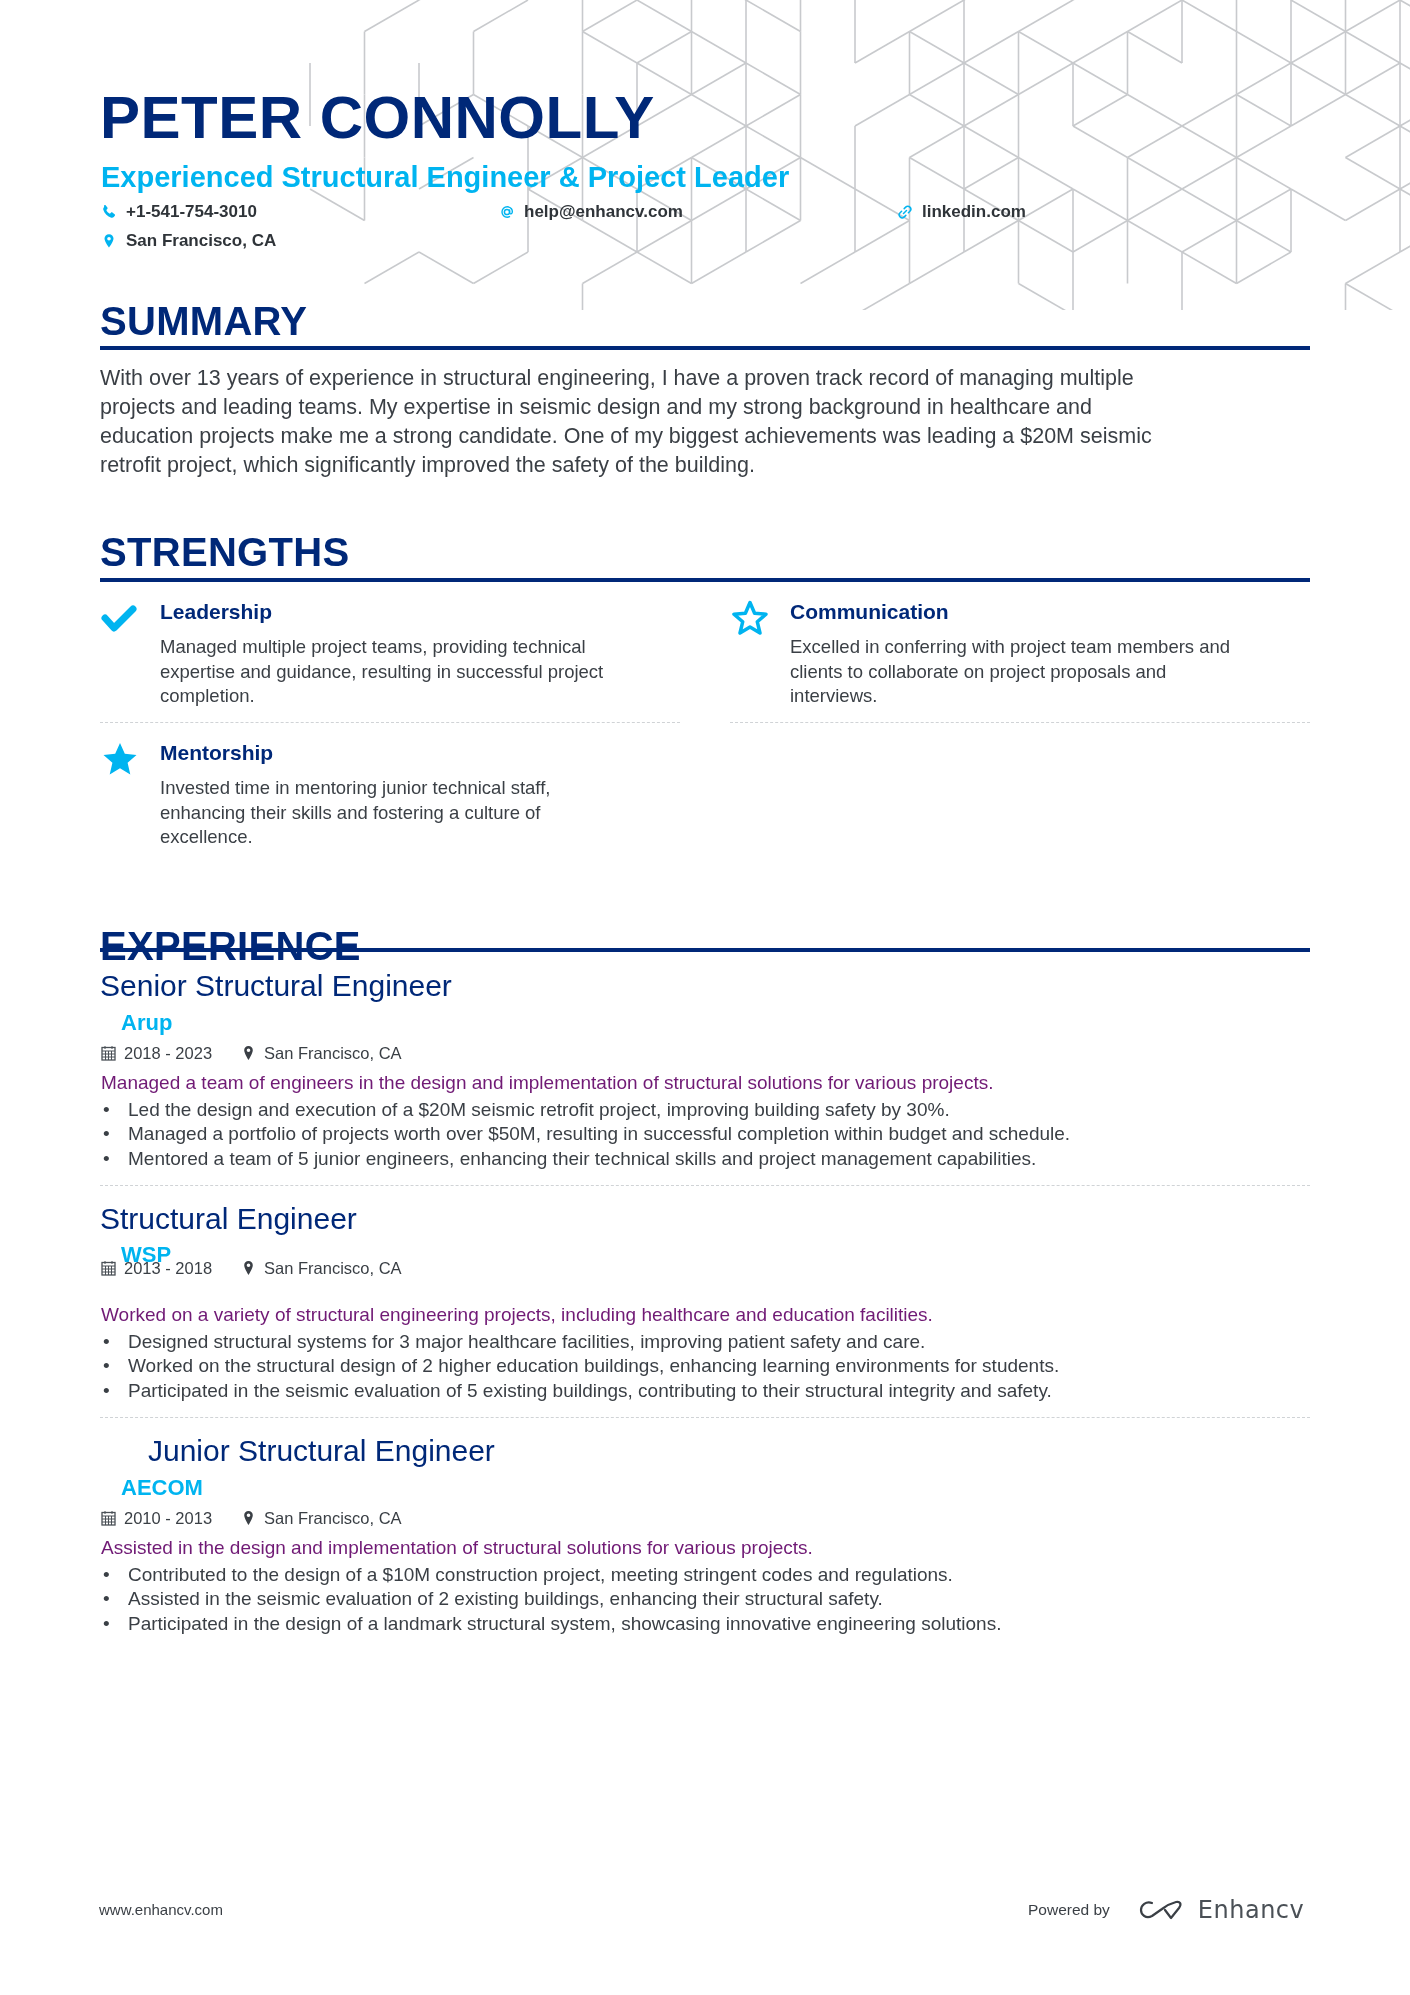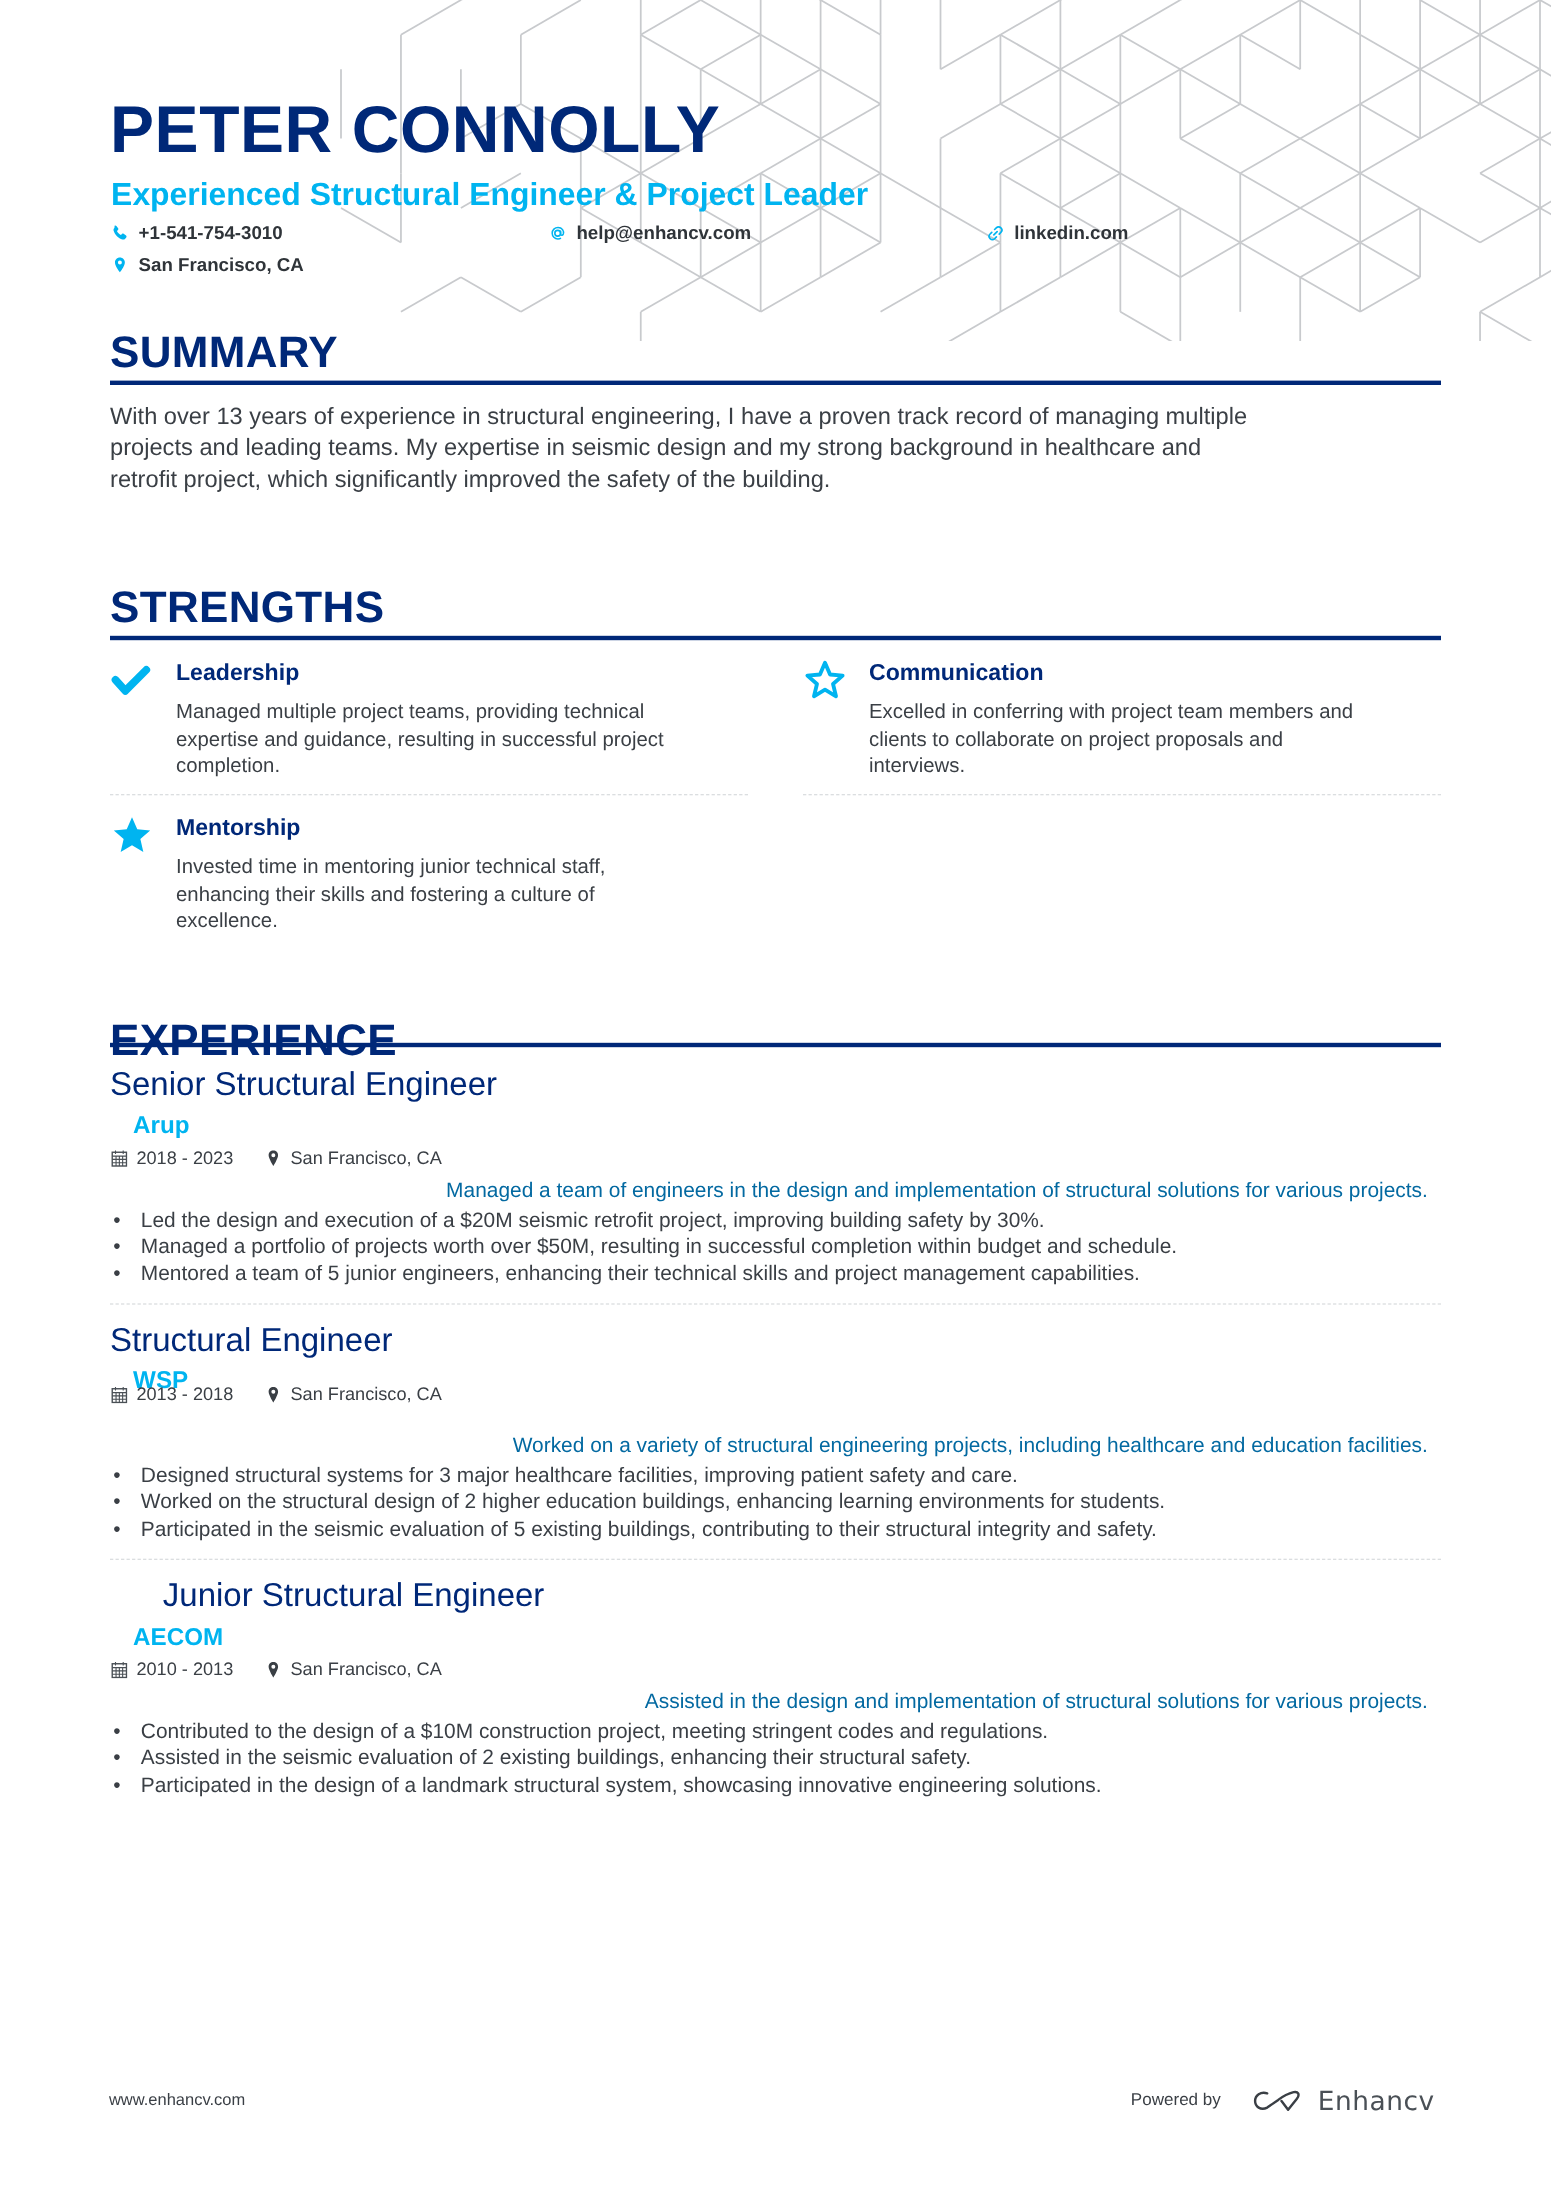--- a/index.html
+++ b/index.html
@@ -27,21 +27,21 @@
   .strength .s-title { position: absolute; left: 60px; top: 0; font-size: 21px; font-weight: 700; color: #002878; line-height: 26px; }
   .strength .s-desc { position: absolute; left: 60px; top: 36px; width: 510px; font-size: 18.5px; line-height: 24.5px; color: #3a3f45; }
   .dash { height: 0; border-top: 1.5px dashed #d0d3d6; }
 
   .job-title { left: 100px; font-size: 30px; font-weight: 400; color: #002878; line-height: 36px; }
   .company { left: 101px; font-size: 22px; font-weight: 700; color: #00b4f0; line-height: 26px; margin-left: 20px; }
   .meta { left: 100px; display: flex; align-items: center; font-size: 16.5px; color: #3a3f45; line-height: 20px; }
   .meta .mi { display: inline-flex; width: 16px; height: 18px; margin-right: 8px; align-items: center; justify-content: center; }
   .meta .mi svg { width: 15px; height: 16px; }
   .meta .gap { width: 28px; }
-  .job-desc { left: 88px; width: 1210px; font-size: 19px; line-height: 24.5px; color: #0369a1; text-align: right; }
+  .job-desc { left: 101px; width: 1210px; font-size: 19px; line-height: 24.5px; color: #701a75; }
   .bullets { left: 100px; width: 1210px; list-style: none; }
   .bullets li { position: relative; padding-left: 28px; font-size: 19px; line-height: 24.4px; color: #3a3f45; }
   .bullets li::before { content: "•"; position: absolute; left: 3px; top: 0; color: #3a3f45; }
 
   .footer-left { left: 99px; top: 1900px; font-size: 15px; color: #3a3f45; line-height: 20px; }
   .footer-right { left: 1028px; top: 1897px; display: flex; align-items: center; }
   .powered { font-size: 15.5px; color: #3a3f45; margin-right: 28px; line-height: 22px; }
   .logo-mark { width: 48px; height: 24px; margin-right: 12px; }
   .logo-text { font-size: 24px; color: #4a5056; letter-spacing: 0.5px; line-height: 26px; font-family: "DejaVu Sans", sans-serif; font-weight: 400; }
 </style>
@@ -292,20 +292,21 @@
       </svg>
   </span>
   <span>San Francisco, CA</span>
 </div>
 
 <div class="abs section-title" style="top:299px;">SUMMARY</div>
 <div class="abs section-rule" style="top:346px;"></div>
 <div class="abs summary-text" style="top:364px;">
   <div>With over 13 years of experience in structural engineering, I have a proven track record of managing multiple</div>
   <div>projects and leading teams. My expertise in seismic design and my strong background in healthcare and</div>
+  <div>education projects make me a strong candidate. One of my biggest achievements was leading a $20M seismic</div>
   <div>retrofit project, which significantly improved the safety of the building.</div>
 </div>
 
 <div class="abs section-title" style="top:530px;">STRENGTHS</div>
 <div class="abs section-rule" style="top:578px;"></div>
 
 <div class="abs strength" style="left:100px; top:599px; height:120px;">
   <div class="s-icon">
     <svg viewBox="0 0 40 40" width="40" height="40">
         <path d="M5 17 L14 27 L33 8" fill="none" stroke="#00b4f0" stroke-width="7" stroke-linecap="round" stroke-linejoin="round" transform="translate(0,2)"></path>

